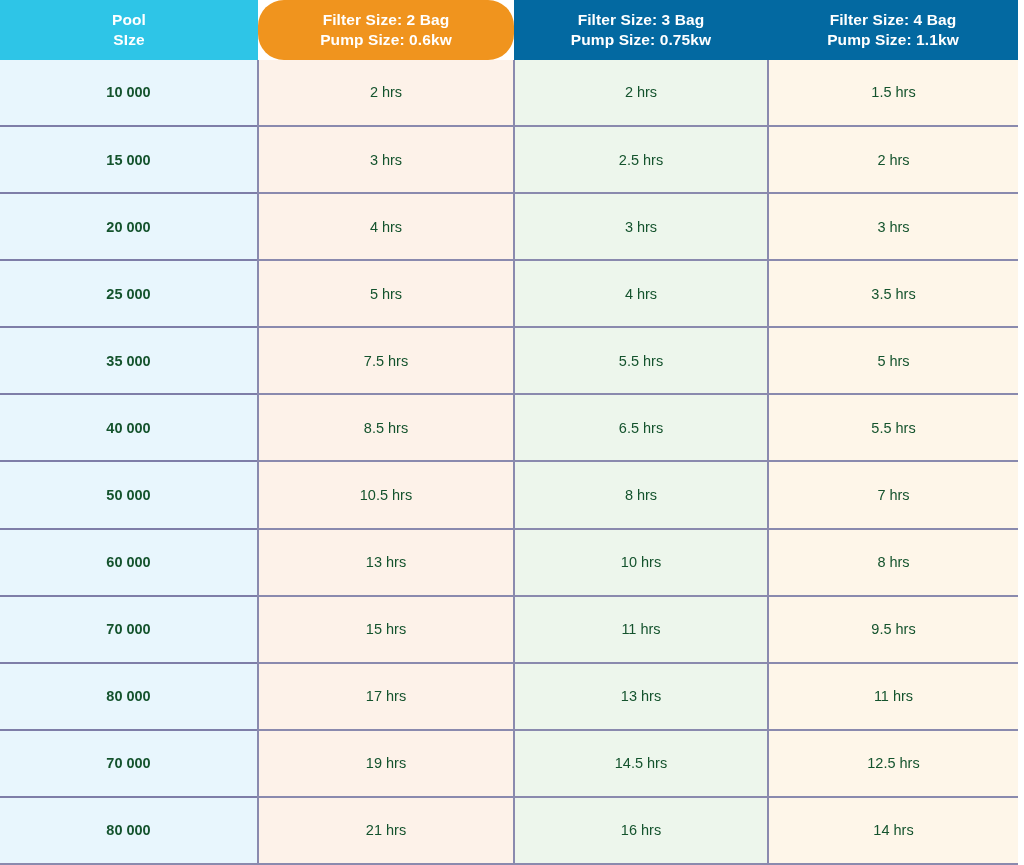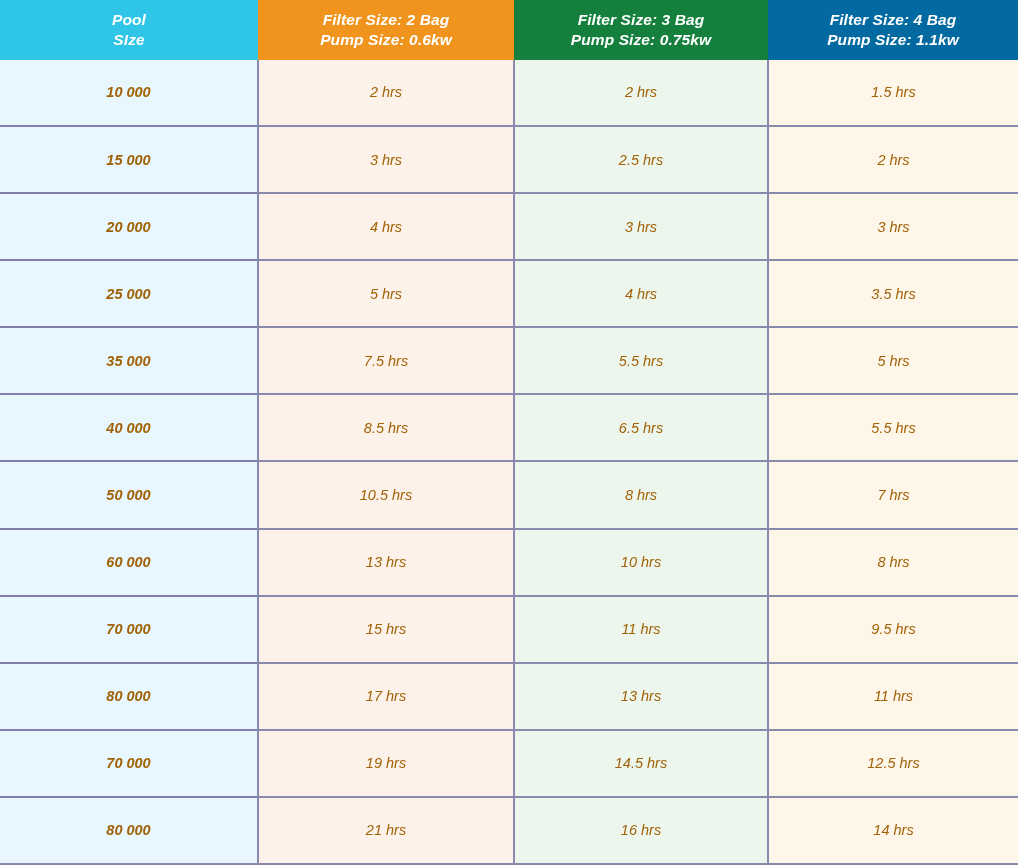--- a/index.html
+++ b/index.html
@@ -12,21 +12,20 @@
     height: 865px;
     overflow: hidden;
     font-family: "Liberation Sans", sans-serif;
   }
 
   #table-wrap {
     width: 1024px;
     height: 865px;
     box-sizing: border-box;
     background: #ffffff;
-    font-style: italic;
   }
 
   table.pool-table {
     width: 1018px;
     height: 865px;
     border-collapse: collapse;
     table-layout: fixed;
     border-spacing: 0;
   }
 
@@ -42,29 +41,29 @@
     font-size: 15.5px;
     font-weight: bold;
     line-height: 1.28;
     text-align: center;
     vertical-align: middle;
     letter-spacing: 0.1px;
     border: 0;
   }
 
   th.h-pool { background: #2EC5E7; }
-  th.h-bag2 { background: #F0941E; }
-  th.h-bag3 { background: #15803d; }
+  th.h-bag2 { background: #F0941E; border-radius: 26px; }
+  th.h-bag3 { background: #0369a1; }
   th.h-bag4 { background: #0369a1; }
 
   tbody td {
     height: 57.5px;
     text-align: center;
     vertical-align: middle;
-    color: #a16207;
+    color: #14532d;
     font-size: 14.5px;
     border-top: 2px solid #8A8AAE;
     border-right: 2px solid #8A8AAE;
     padding: 0 6px;
   }
 
   tbody tr:first-child td {
     border-top: 0;
   }
 

